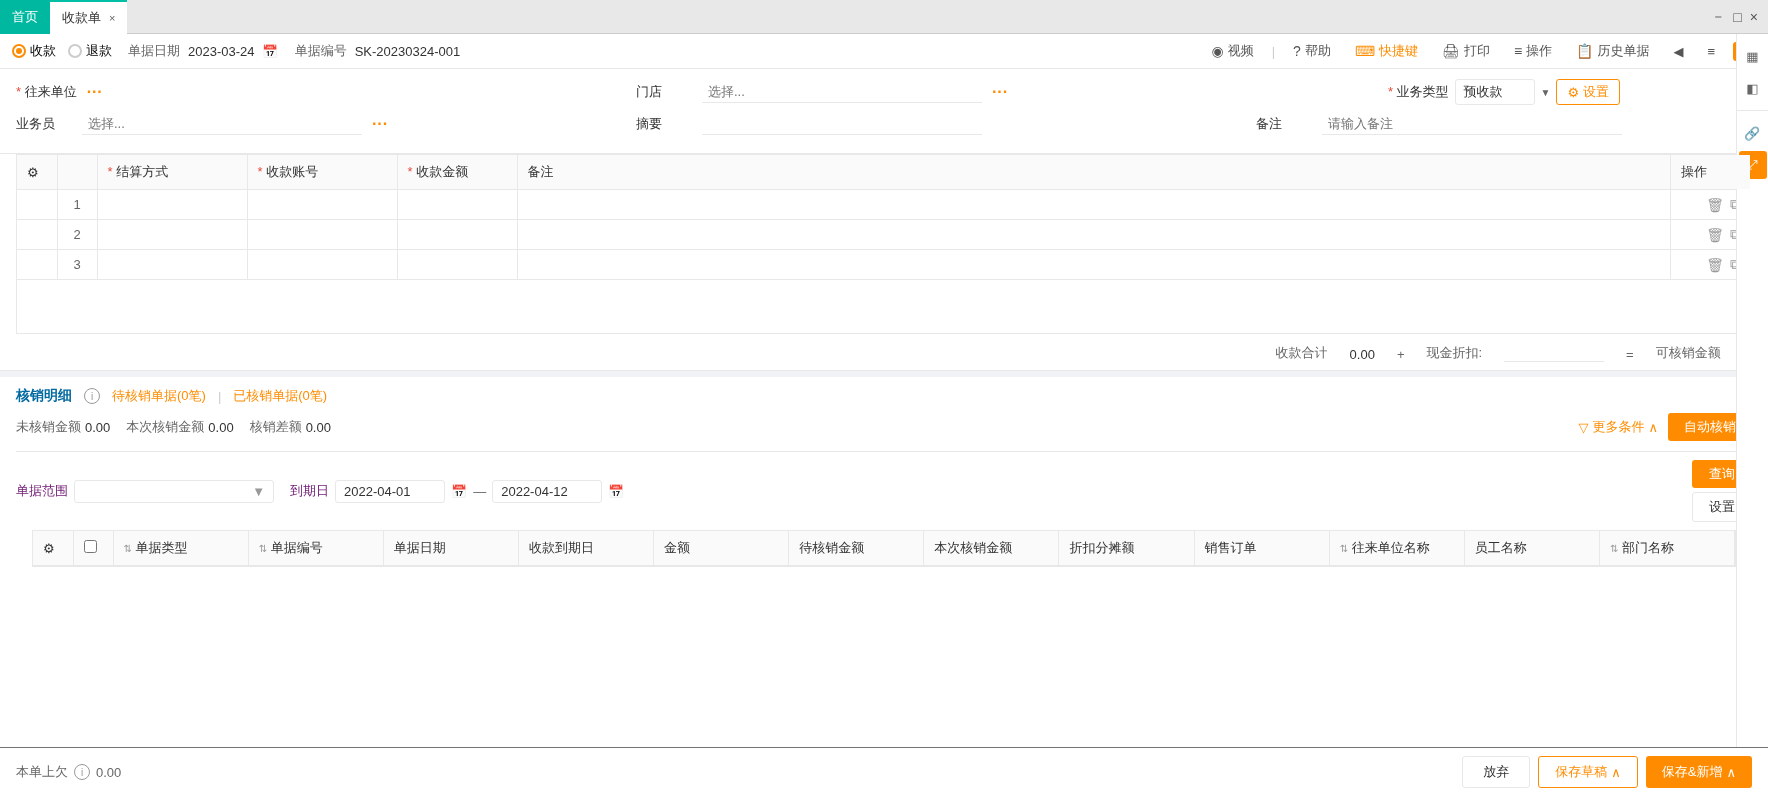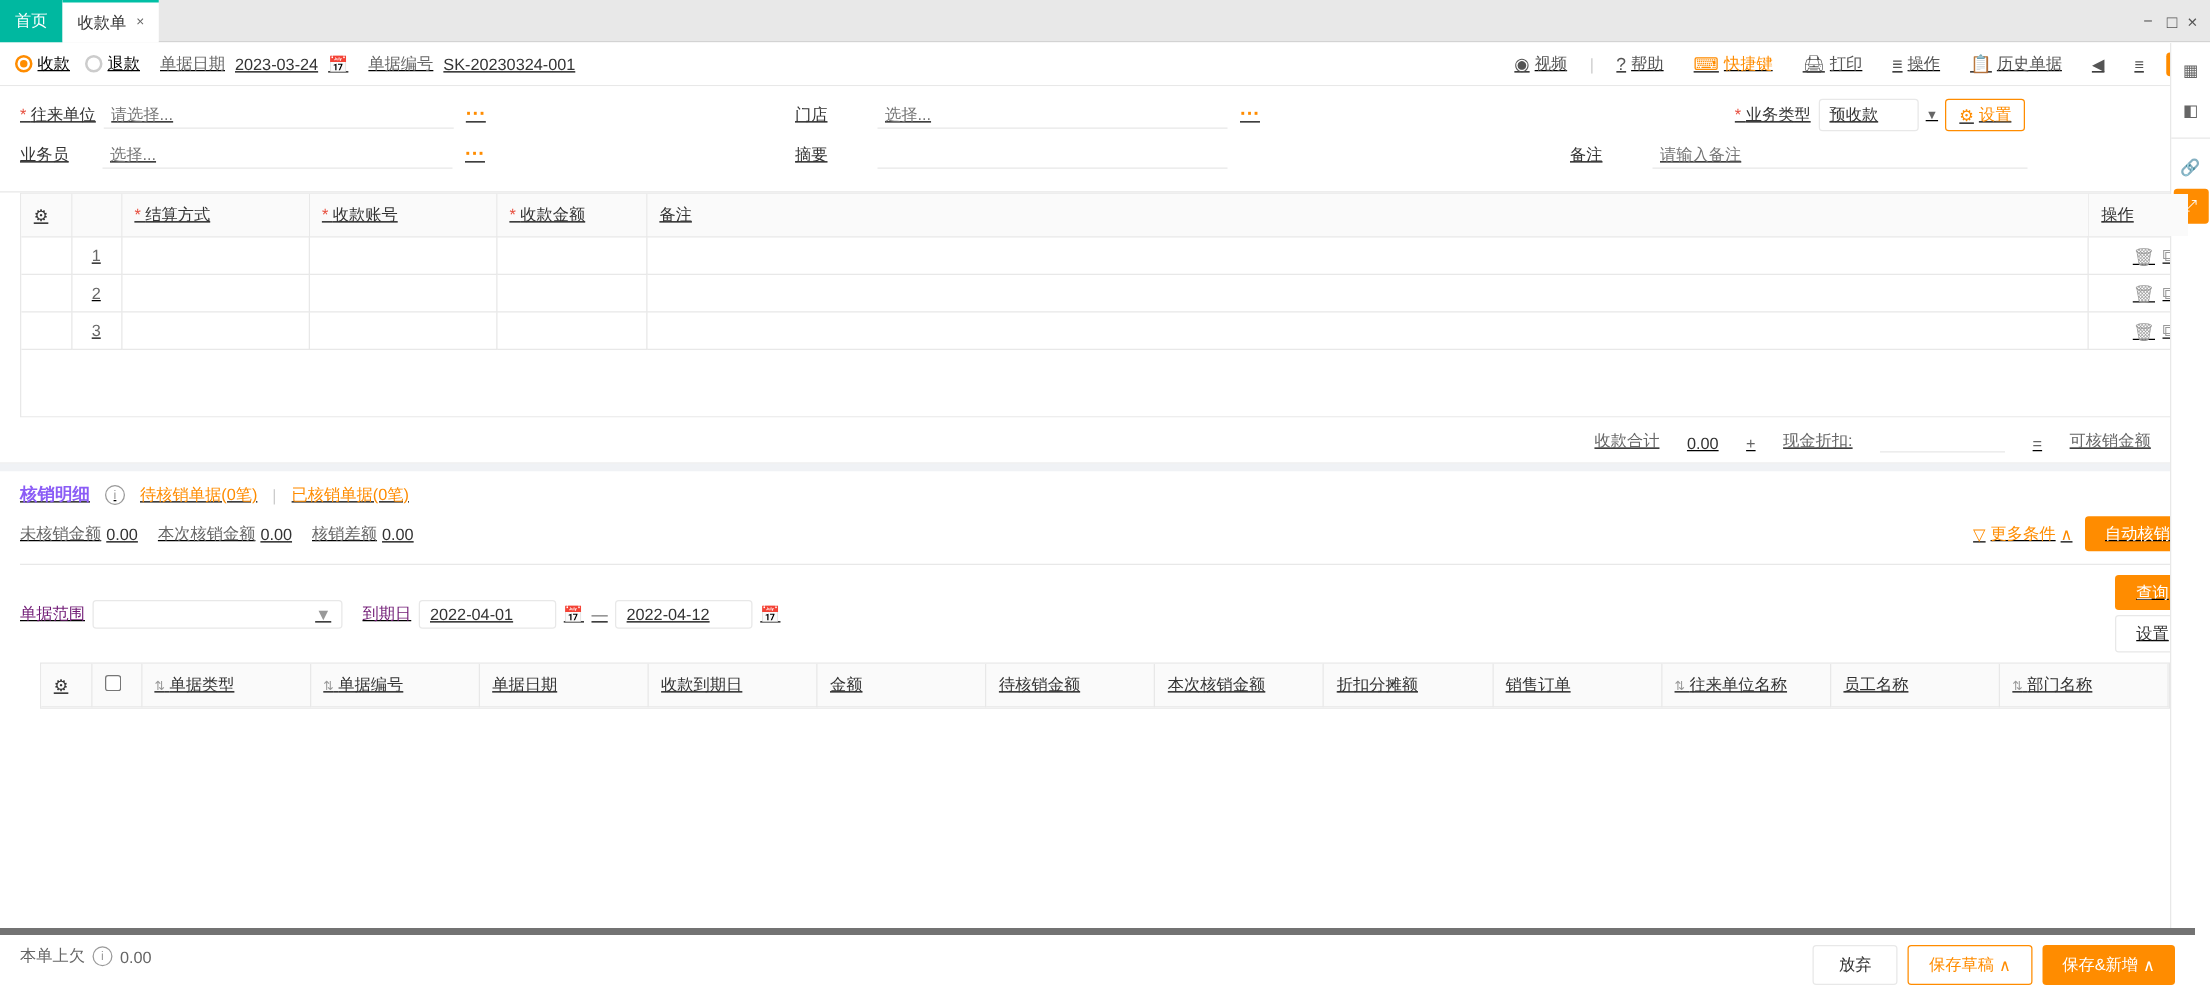--- a/index.html
+++ b/index.html
@@ -22,21 +22,21 @@
     .tab-item.home { background: #00b8a0; color: #fff; border: none; }
     .tab-close { margin-left: 8px; color: #666; font-size: 11px; cursor: pointer; }
     .tab-bar-actions { margin-left: auto; display: flex; align-items: center; padding-right: 10px; gap: 8px; }
     .tab-bar-actions span { font-size: 14px; cursor: pointer; color: #555; }
 
     
     .main-content {
       background: #fff;
       margin: 0;
       height: calc(796px - 34px);
-      display: flex; flex-direction: column; text-decoration: underline;
+      display: flex; flex-direction: column;
     }
 
     
     .toolbar {
       display: flex; align-items: center;
       padding: 6px 12px;
       background: #fff;
       border-bottom: 1px solid #e8e8e8;
       gap: 16px;
     }
@@ -148,21 +148,21 @@
     .verification-section {
       background: #fff;
       border-top: 4px solid #f0f2f5;
       padding: 10px 16px;
       flex-shrink: 0;
     }
     .verification-header {
       display: flex; align-items: center; gap: 12px;
       margin-bottom: 8px;
     }
-    .verification-title { font-size: 14px; font-weight: 600; color: #8b5cf6; }
+    .verification-title { font-size: 14px; font-weight: 600; color: #0369a1; }
     .info-icon {
       width: 16px; height: 16px; border-radius: 50%;
       border: 1px solid #999; color: #999; font-size: 10px;
       display: inline-flex; align-items: center; justify-content: center;
       cursor: pointer;
     }
     .tab-link {
       color: #ff8c00; cursor: pointer; font-size: 13px;
       display: flex; align-items: center; gap: 2px;
     }
@@ -230,24 +230,24 @@
       background: #fafafa; border-bottom: 1px solid #e8e8e8;
       border-right: 1px solid #e8e8e8;
       padding: 8px 10px; text-align: left;
       font-weight: 500; color: #333; font-size: 13px;
     }
     .sort-icon { color: #999; font-size: 10px; }
     .checkbox-cell { text-align: center; width: 40px; }
 
     
     .footer {
-      display: flex; align-items: flex-start;
+      display: flex; align-items: center;
       padding: 8px 16px; background: #fff;
-      border-top: 6px solid #737373;
-      position: fixed; bottom: 0; left: 0; right: 12px; z-index: 100;
+      border-top: 1px solid #737373;
+      position: fixed; bottom: 0; left: 0; right: 0; z-index: 100;
     }
     .footer-left { display: flex; align-items: center; gap: 6px; color: #666; font-size: 13px; }
     .footer-right { margin-left: auto; display: flex; gap: 8px; }
     .btn-discard {
       background: #fff; color: #333; border: 1px solid #e8e8e8;
       padding: 6px 20px; border-radius: 3px; cursor: pointer; font-size: 13px;
     }
     .btn-save-draft {
       background: #fff; color: #ff8c00; border: 1px solid #ff8c00;
       padding: 6px 16px; border-radius: 3px; cursor: pointer; font-size: 13px;
@@ -359,21 +359,20 @@
         <span>✎</span>
       </div>
     </div>
   </div>
 
   <div class="form-area">
     <div class="form-row">
 
       <div class="form-field" style="flex: 2.5; gap: 6px;">
         <span class="form-label required">往来单位</span>
-        <input class="form-input" type="text" style="max-width: 280px;" placeholder="请选择...">
         <span class="more-btn">···</span>
       </div>
 
       <div class="form-field" style="flex:2.5; gap:6px;">
         <span class="form-label">门店</span>
         <input class="form-input" type="text" style="max-width: 280px;" placeholder="选择...">
         <span class="more-btn">···</span>
       </div>
 
       <div class="form-field" style="flex:2; gap:6px;justify-content:center;">

